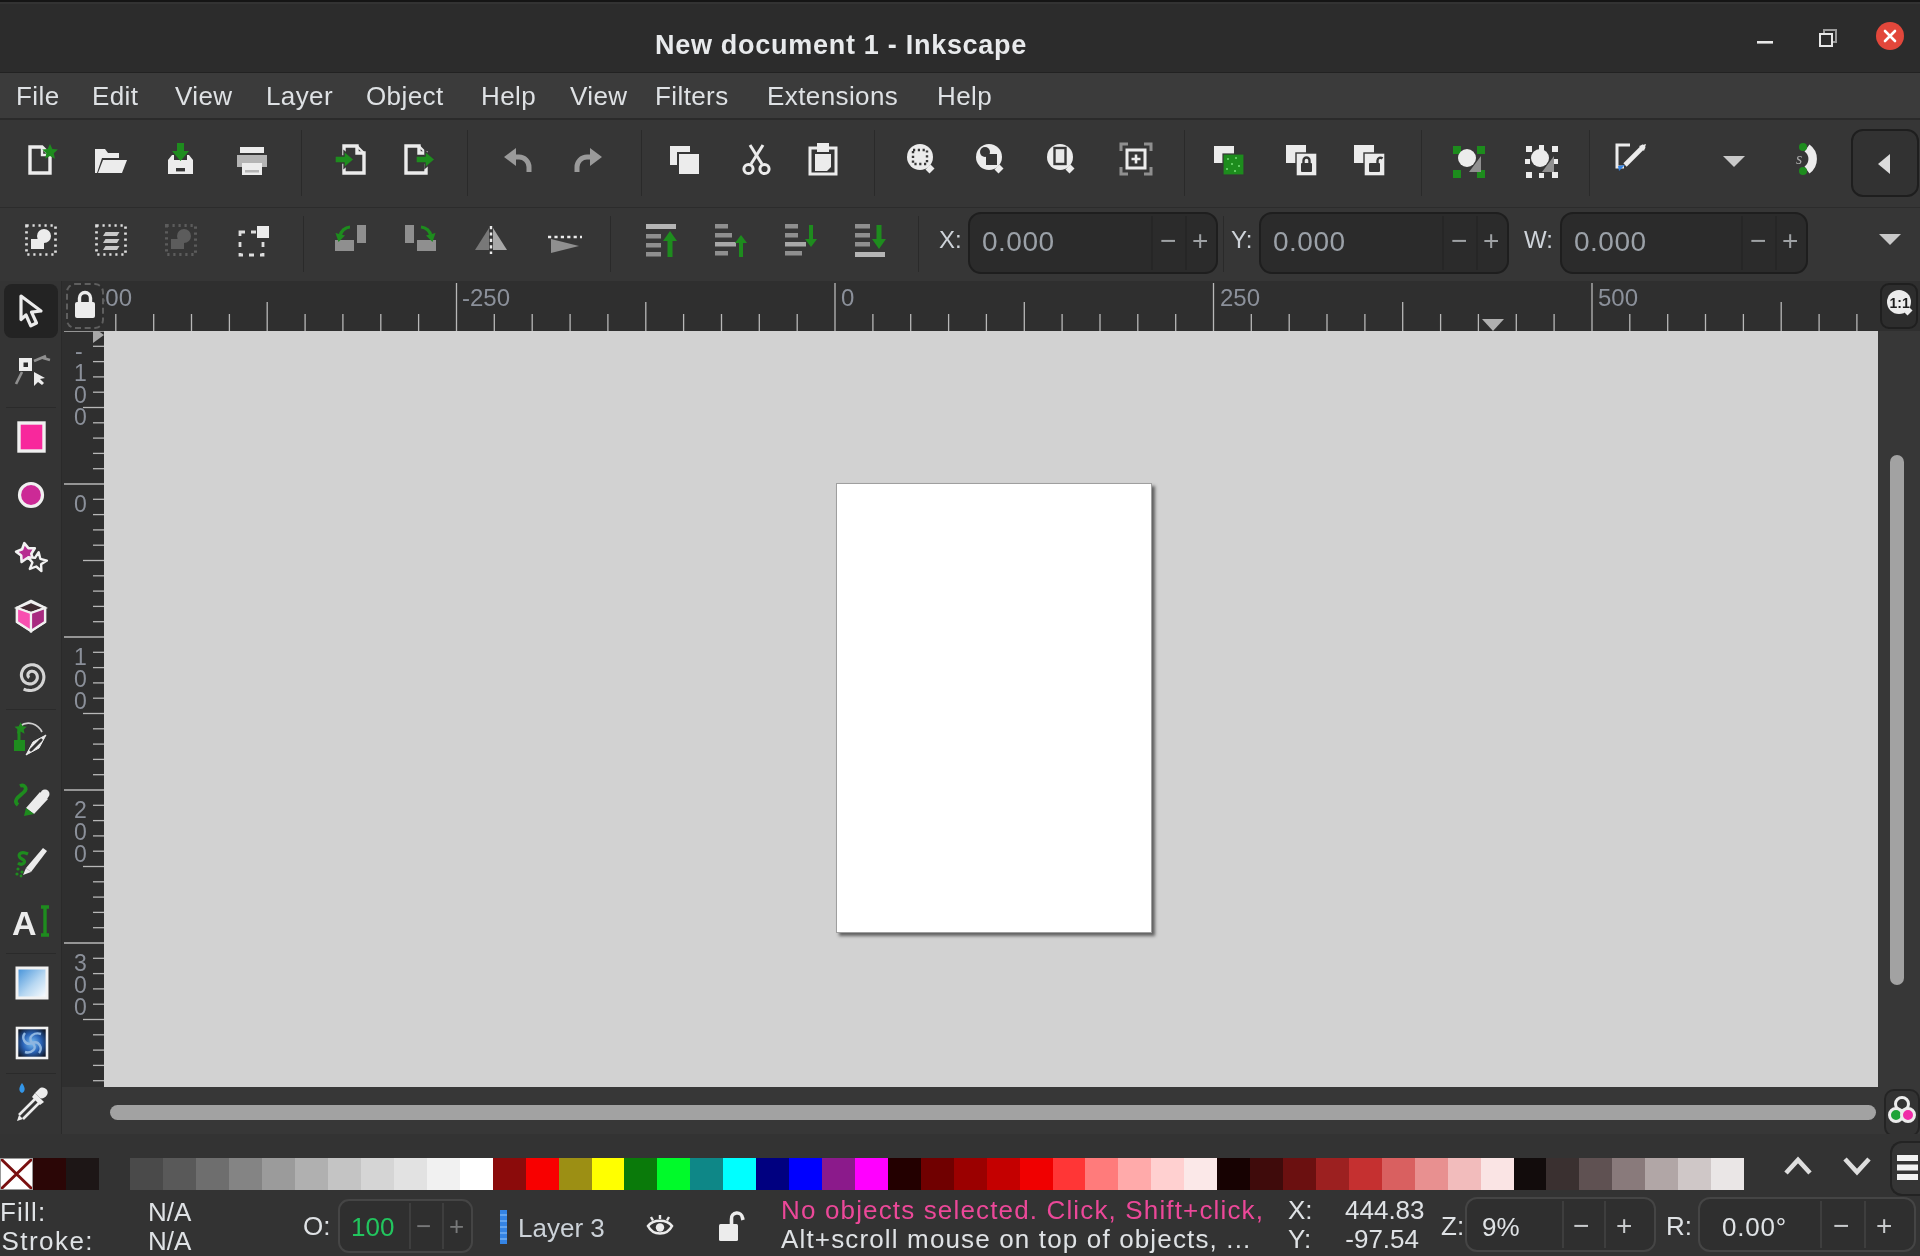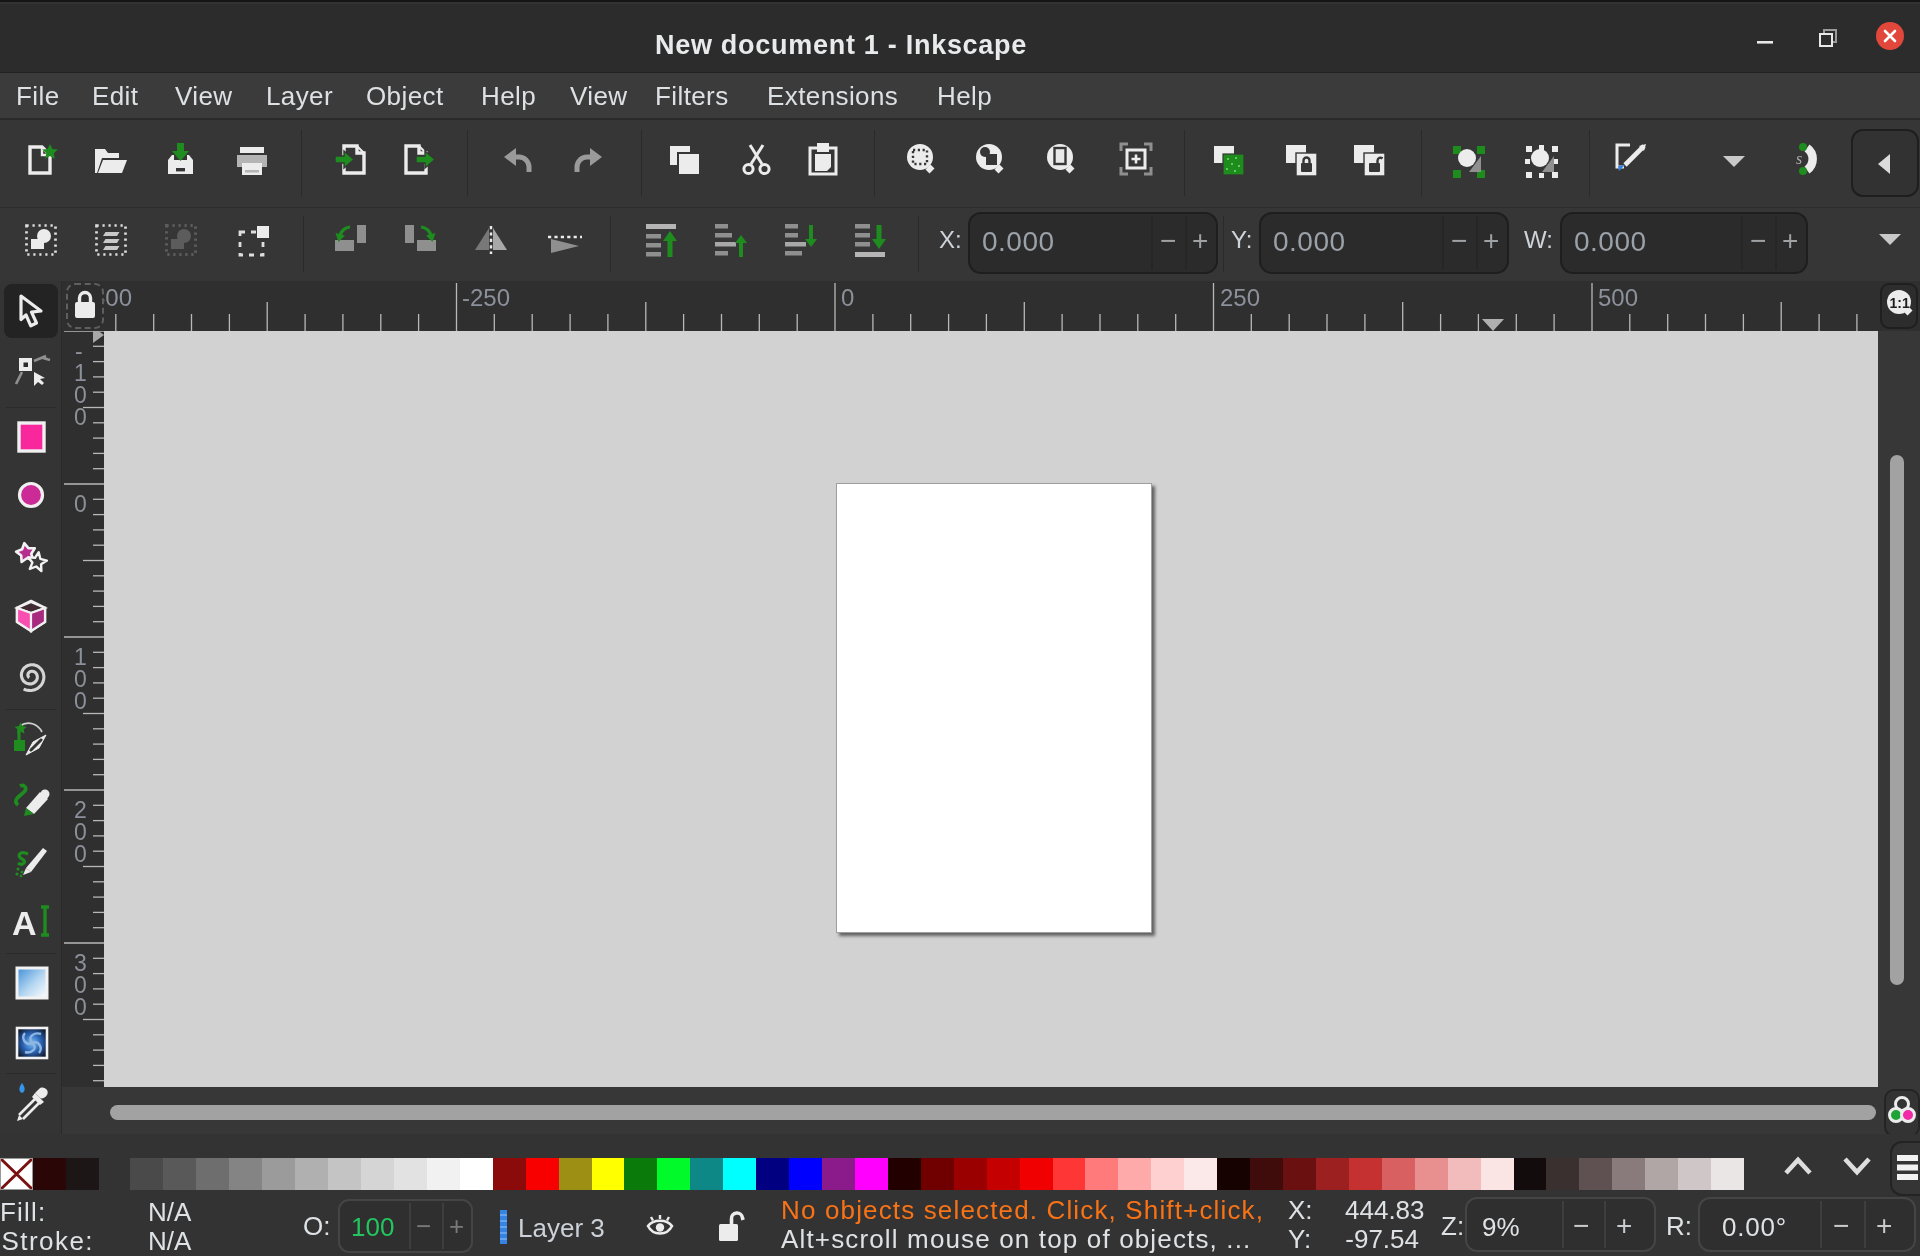--- a/index.html
+++ b/index.html
@@ -621,21 +621,21 @@
 <div class="lbl" style="left:518px;top:1213px;font-size:26px;color:#ccd2d8;font-weight:normal;">Layer 3</div>
 <svg style="left:645px;top:1212px" width="30" height="30" viewBox="0 0 30 30">
 <path d="M3 14 C 8 7, 22 7, 27 14 C 22 24, 8 24, 3 14 Z" fill="none" stroke="#ececec" stroke-width="2.6"></path>
 <circle cx="15" cy="15.5" r="4.2" fill="#ececec"></circle>
 <path d="M15 7 V3 M8 8.5 L6 5 M22 8.5 L24 5" stroke="#ececec" stroke-width="2.4"></path>
 </svg>
 <svg style="left:718px;top:1210px" width="30" height="34" viewBox="0 0 30 34">
 <rect x="1" y="14" width="19" height="17" rx="1.5" fill="#ececec"></rect>
 <path d="M13.5 14 V9 A5.5 5.5 0 0 1 24.5 8 L25 10" fill="none" stroke="#ececec" stroke-width="3.6"></path>
 </svg>
-<div class="lbl" style="left:781px;top:1195px;font-size:26px;color:#f97316;font-weight:normal;letter-spacing:1.15px">No objects selected. Click, Shift+click,</div>
+<div class="lbl" style="left:781px;top:1195px;font-size:26px;color:#ec4899;font-weight:normal;letter-spacing:1.15px">No objects selected. Click, Shift+click,</div>
 <div class="lbl" style="left:781px;top:1224px;font-size:26px;color:#dfe2e5;font-weight:normal;letter-spacing:1.15px">Alt+scroll mouse on top of objects, ...</div>
 <div class="lbl" style="left:1288px;top:1195px;font-size:26px;color:#dfe2e5;font-weight:normal;">X:</div>
 <div class="lbl" style="left:1288px;top:1224px;font-size:26px;color:#dfe2e5;font-weight:normal;">Y:</div>
 <div class="lbl" style="left:1345px;top:1195px;font-size:26px;color:#dfe2e5;font-weight:normal;width:74px;">444.83</div>
 <div class="lbl" style="left:1345px;top:1224px;font-size:26px;color:#dfe2e5;font-weight:normal;width:74px;text-align:right">-97.54</div>
 <div class="lbl" style="left:1441px;top:1211px;font-size:26px;color:#dfe2e5;font-weight:normal;">Z:</div>
 <div class="abs" style="left:1465px;top:1197px;width:191px;height:55px;background:#2f2f2f;border:2px solid #454545;border-radius:12px"></div>
 <div class="lbl" style="left:1482px;top:1212px;font-size:26px;color:#dfe2e5;font-weight:normal;">9%</div>
 <div class="abs" style="left:1562px;top:1201px;width:2px;height:47px;background:#3e3e3e"></div>
 <div class="abs" style="left:1604px;top:1201px;width:2px;height:47px;background:#3e3e3e"></div>

